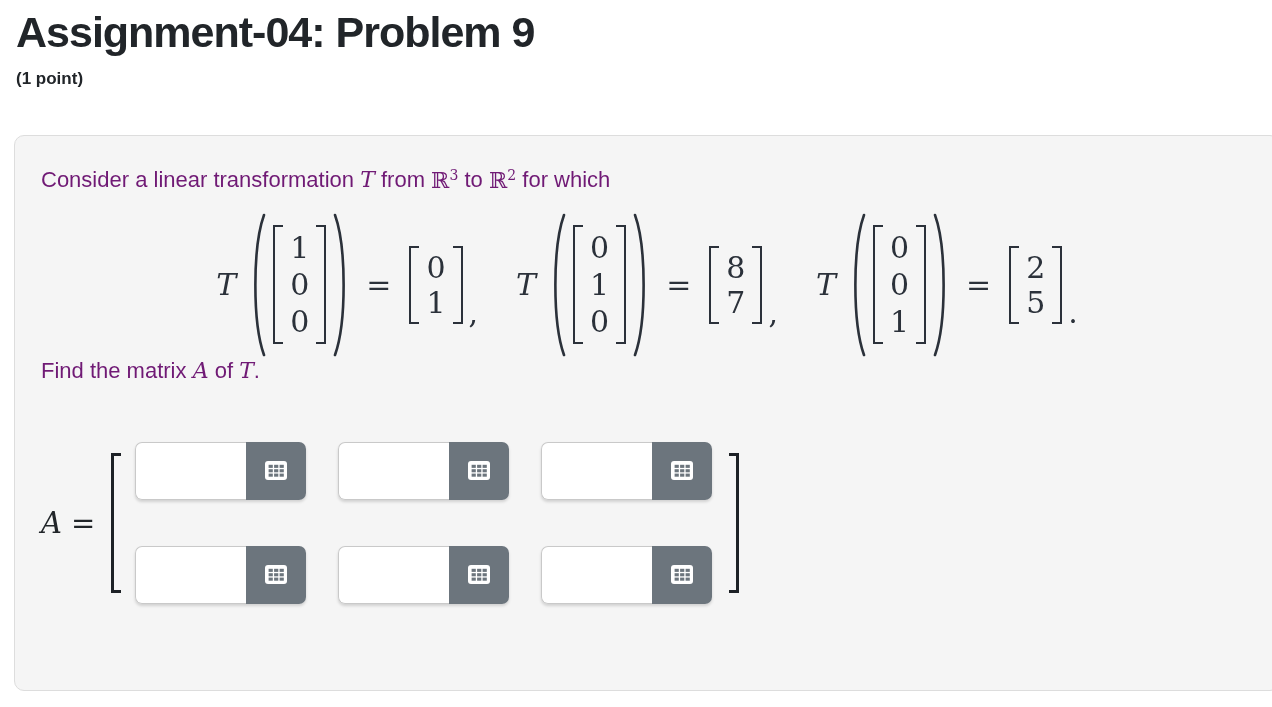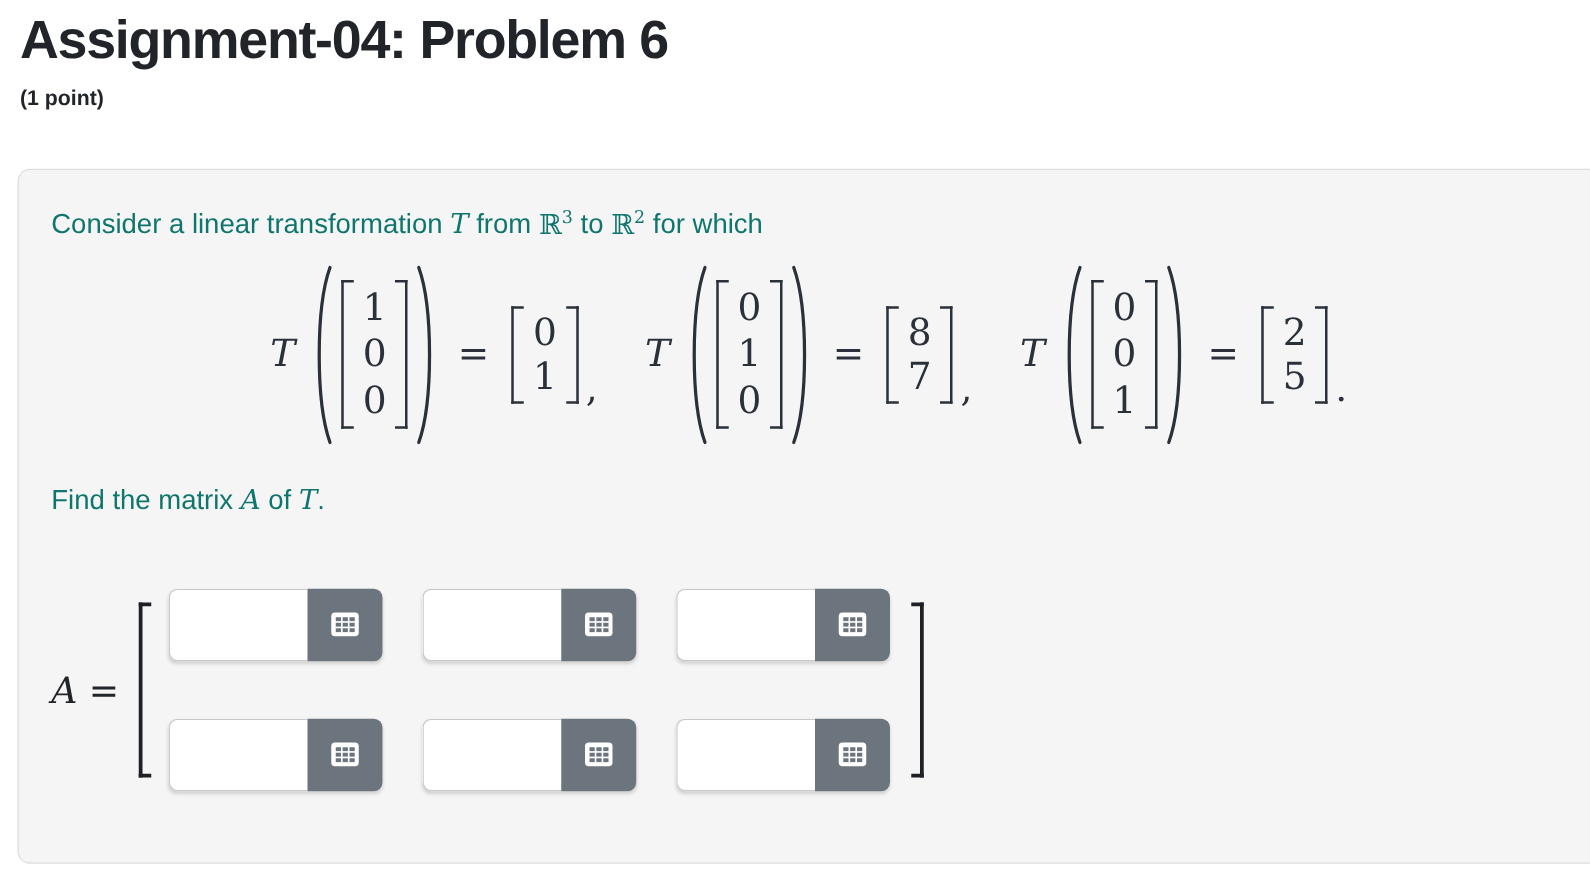--- a/index.html
+++ b/index.html
@@ -24,21 +24,21 @@
     box-sizing:border-box;
     margin:46px -8px 0 14px;
     height:556px;
     background:#f5f5f5;
     border:1px solid #dddddd;
     border-radius:10px;
     padding:30px 26px 40px 26px;
     overflow:hidden;
   }
   .statement{
-    margin:0;font-size:22px;color:#0f766e;
+    margin:0;font-size:22px;color:#701a75;
   }
   .mi{
     font-family:"DejaVu Serif","DejaVu Sans",serif;
     font-style:italic;font-weight:500;
   }
   .rr{
     font-family:"DejaVu Serif","DejaVu Sans",serif;
     font-style:normal;
   }
   .rset sup{font-size:14px;font-family:"DejaVu Serif","DejaVu Sans",serif;}
@@ -57,21 +57,21 @@
   .vbr.l{border-right:none;}
   .vbr.r{border-left:none;}
   .cells{
     display:flex;flex-direction:column;justify-content:center;
     padding:4px 7px;text-align:center;
   }
   .cell{line-height:37px;}
   .vec.out .cell{line-height:35px;}
   .mrel{margin:0 13px;}
   .punct{align-self:flex-end;margin-bottom:28px;margin-left:1px;}
-  .find{margin-top:30px;}
+  .find{}
   
   .answer{
     margin-top:58px;
     display:flex;align-items:center;
   }
   .alabel{
     font-family:"DejaVu Serif","DejaVu Sans",serif;
     font-size:29px;color:#212529;white-space:nowrap;
   }
   .alabel .eqsign{margin-left:9px;font-style:normal;}
@@ -99,21 +99,21 @@
   .kbtn{
     width:60px;flex:0 0 60px;border:none;cursor:pointer;
     background:#6c757d;border-radius:0 7px 7px 0;
     display:flex;align-items:center;justify-content:center;
     padding:0;
   }
 </style>
 </head>
 <body>
 
-<h1 class="page-title">Assignment-04: Problem 6</h1>
+<h1 class="page-title">Assignment-04: Problem 9</h1>
 <div class="points">(1 point)</div>
 
 <section class="card">
 
   <p class="statement">
     <span>Consider a linear transformation</span>
     <span class="mi">T</span>
     <span>from</span>
     <span class="rset"><span class="rr">ℝ</span><sup>3</sup></span>
     <span>to</span>

